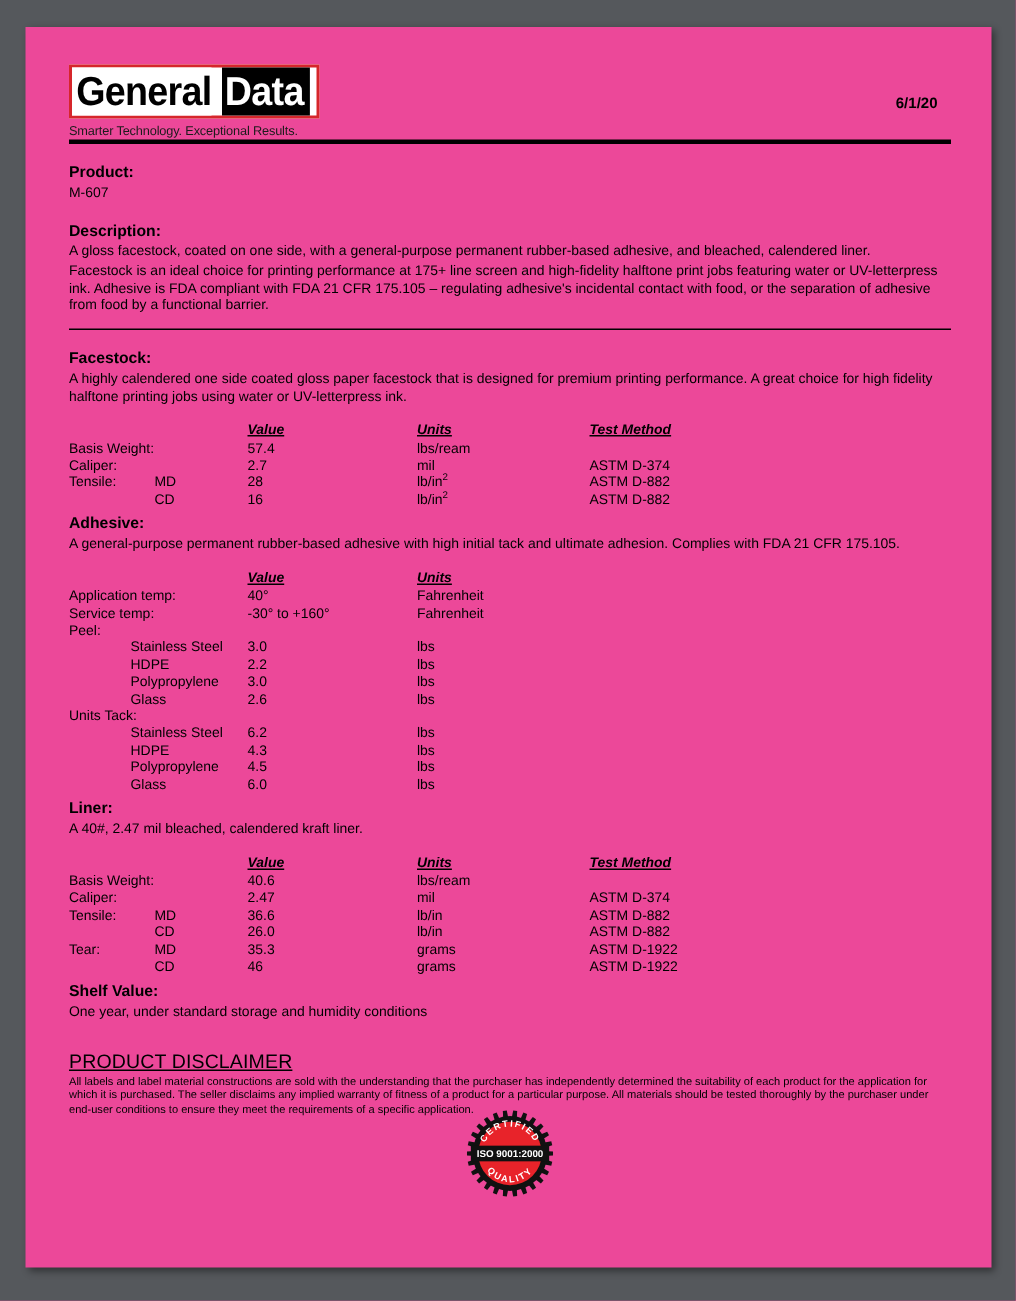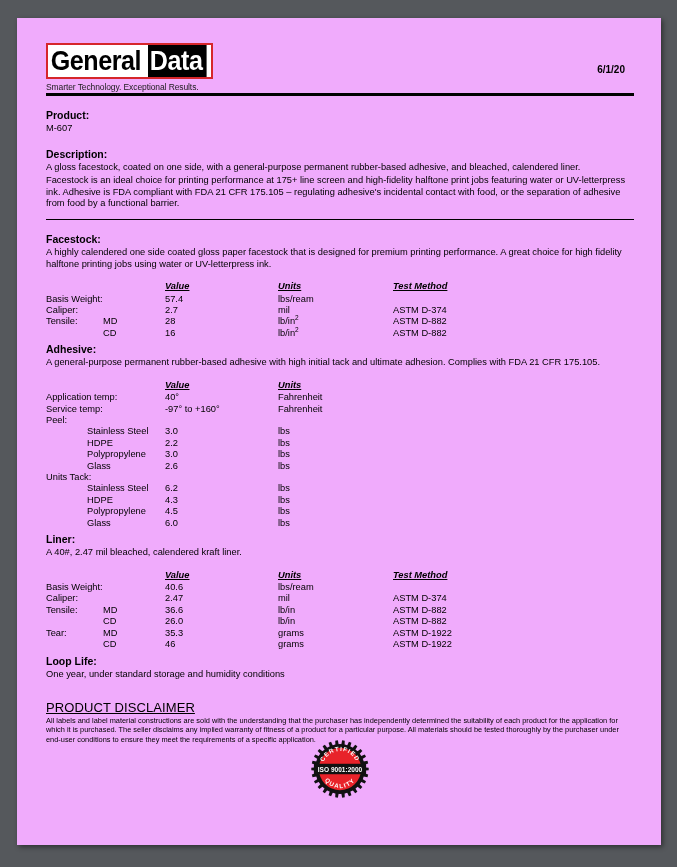--- a/index.html
+++ b/index.html
@@ -10,21 +10,21 @@
     height: 867px;
     overflow: hidden;
     font-family: "Liberation Sans", sans-serif;
   }
   #page {
     position: absolute;
     left: 17px;
     top: 18px;
     width: 644px;
     height: 827px;
-    background: #f0abfc;
+    background: #ec4899;
     box-shadow: 2px 2px 5px rgba(0,0,0,0.45);
     overflow: hidden;
   }
   .inner {
     position: absolute;
     left: 29px;
     top: 18px;
     width: 588px;
   }
 
@@ -283,21 +283,21 @@
       </thead>
       <tbody>
           <tr>
             <td colspan="2">Application temp:</td>
             <td>40°</td>
             <td>Fahrenheit</td>
             <td></td>
           </tr>
           <tr>
             <td colspan="2">Service temp:</td>
-            <td>-97° to +160°</td>
+            <td>-30° to +160°</td>
             <td>Fahrenheit</td>
             <td></td>
           </tr>
           <tr>
             <td colspan="2">Peel:</td>
             <td></td>
             <td></td>
             <td></td>
           </tr>
           <tr>
@@ -416,21 +416,21 @@
           <tr>
             <td></td>
             <td>CD</td>
             <td>46</td>
             <td>grams</td>
             <td>ASTM D-1922</td>
           </tr>
         </tbody>
     </table>
 
-    <div class="sec-head tight">Loop Life:</div>
+    <div class="sec-head tight">Shelf Value:</div>
     <div class="body-text">One year, under standard storage and humidity conditions</div>
 
     <div class="disc-title">PRODUCT DISCLAIMER</div>
     <div class="disc-body">All labels and label material constructions are sold with the understanding that the purchaser has independently determined the suitability of each product for the application for which it is purchased. The seller disclaims any implied warranty of fitness of a product for a particular purpose. All materials should be tested thoroughly by the purchaser under end-user conditions to ensure they meet the requirements of a specific application.</div>
   </div>
 
   <div class="seal-wrap" style="left:29px;">
     <div class="seal">
       <svg viewBox="0 0 100 100" width="58" height="58">
         <defs>

